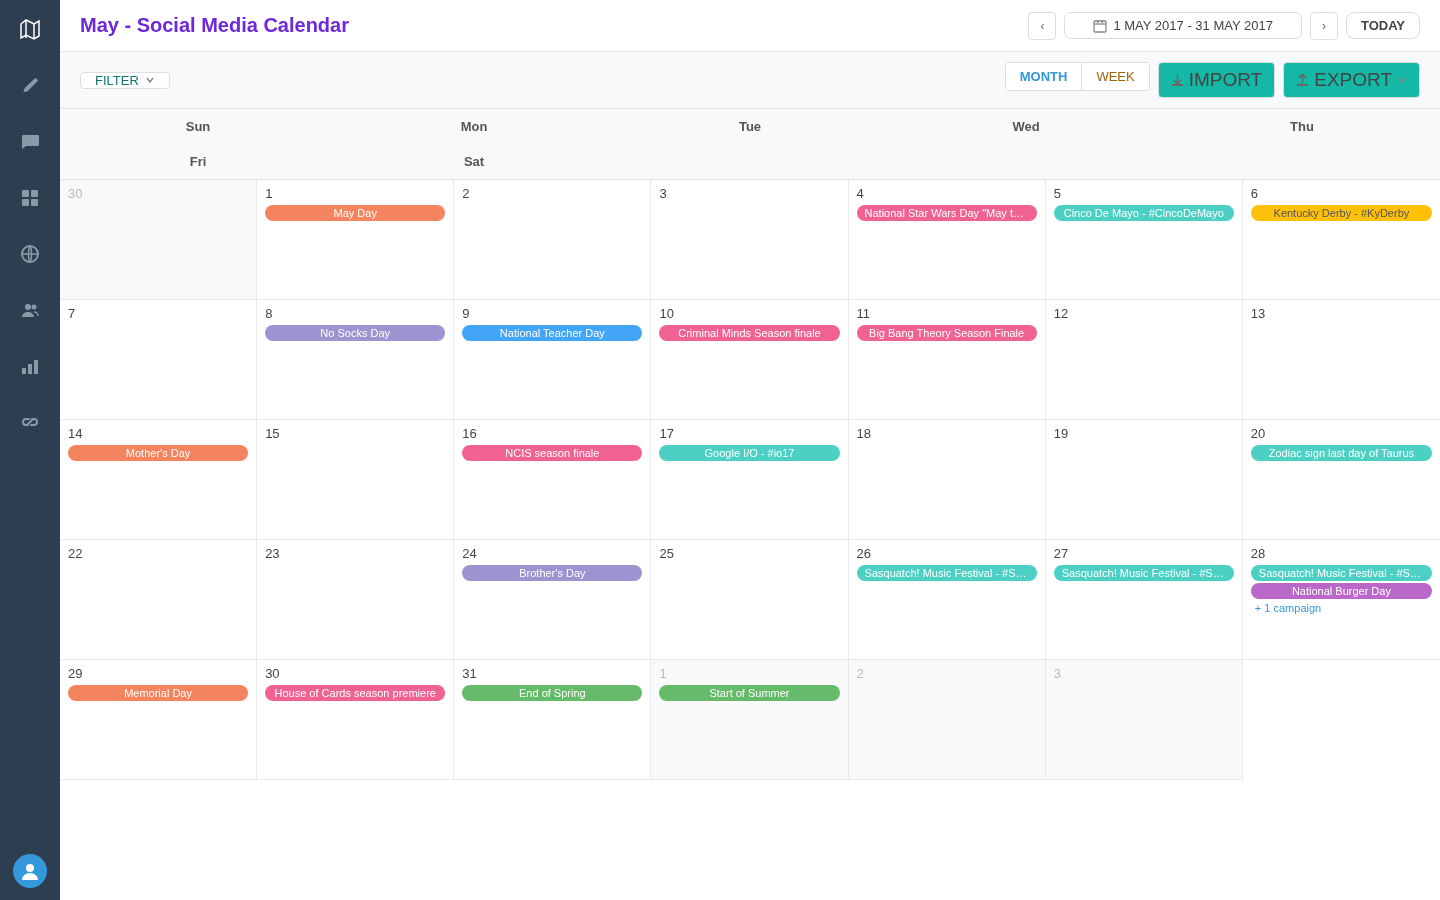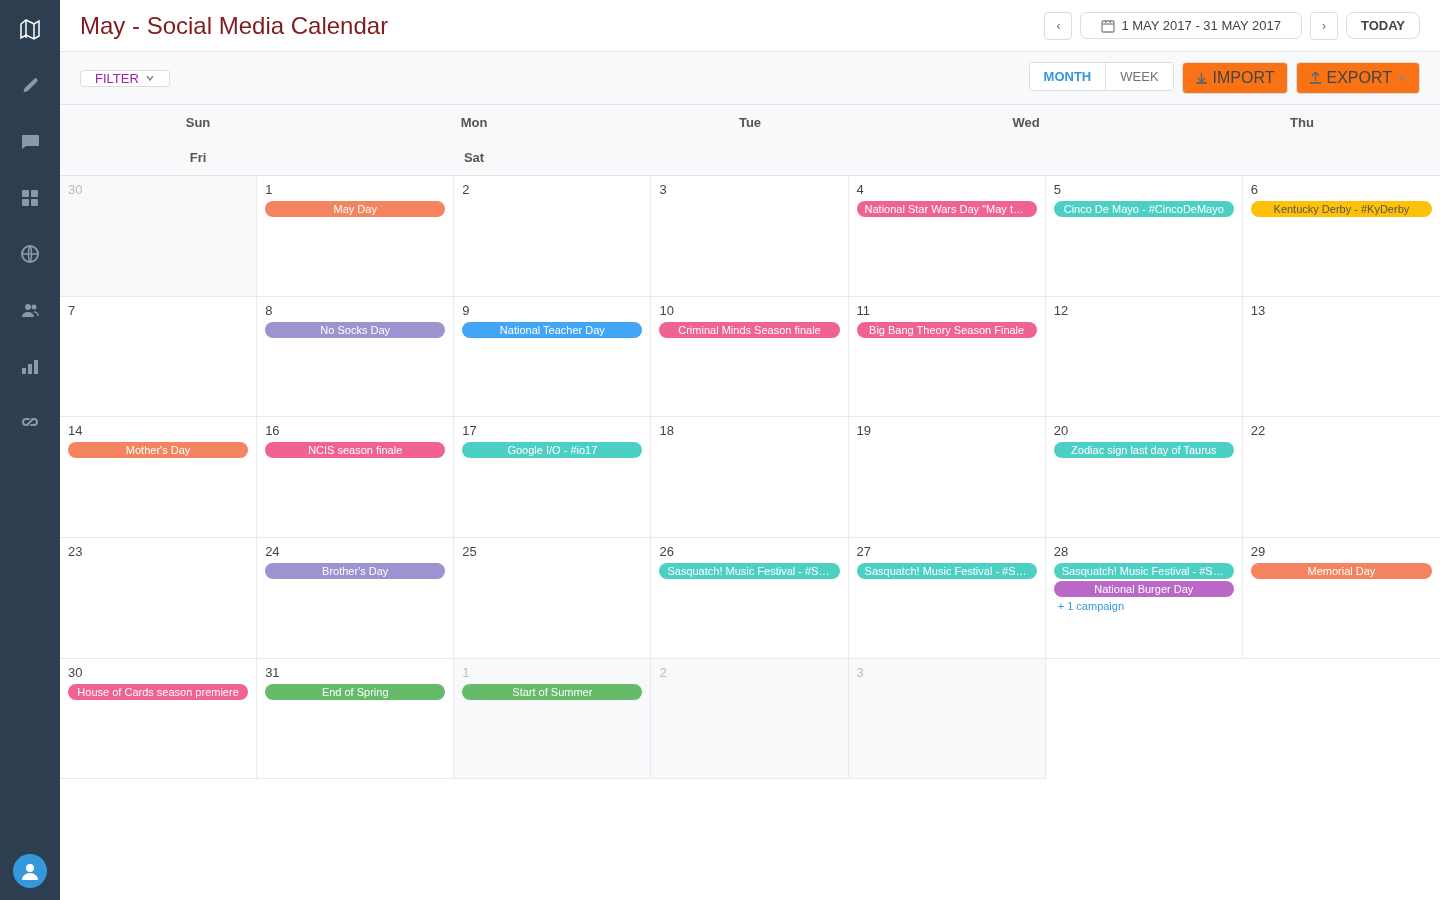--- a/index.html
+++ b/index.html
@@ -51,41 +51,41 @@
       display: flex;
       align-items: center;
       justify-content: space-between;
       padding: 0 20px;
       height: 52px;
       border-bottom: 1px solid #e0e3e7;
       background: #fff;
       flex-shrink: 0;
     }
     .top-header-title {
-      font-size: 24px;
-      font-weight: 400;
-      color: #7f1d1d;
+      font-size: 20px;
+      font-weight: 700;
+      color: #6d28d9;
     }
     .header-right {
       display: flex;
       align-items: center;
       gap: 8px;
     }
     .nav-btn {
       width: 28px; height: 28px;
       border: 1px solid #ddd;
       background: #fff;
       border-radius: 4px;
       cursor: pointer;
       display: flex; align-items: center; justify-content: center;
       color: #666; font-size: 12px;
     }
     .date-range-btn {
       display: flex; align-items: center; gap: 6px;
-      padding: 5px 20px;
+      padding: 5px 28px;
       border: 1px solid #ddd;
       background: #fff;
       border-radius: 7px;
       cursor: pointer;
       font-size: 13px;
       color: #444;
       text-align: right;
     }
     .today-btn {
       padding: 5px 14px;
@@ -109,51 +109,51 @@
       flex-shrink: 0;
     }
     .filter-btn {
       display: flex; align-items: center; gap: 6px;
       padding: 0 14px;
       border: 1px solid #ddd;
       background: #fff;
       border-radius: 4px;
       cursor: pointer;
       font-size: 13px;
-      color: #a21caf;
+      color: #0f766e;
       font-weight: 500;
     }
     .toolbar-right {
       display: flex; align-items: flex-start; gap: 8px;
     }
     .view-toggle {
       display: flex; border: 1px solid #ddd; border-radius: 4px; overflow: hidden;
     }
     .view-btn {
       padding: 6px 14px;
       border: none;
       background: #fff;
       cursor: pointer;
       font-size: 13px;
-      color: #737373;
+      color: #a16207;
     }
     .view-btn.active {
       color: #3498db;
       font-weight: 600;
       background: #fff;
     }
     .view-btn + .view-btn { border-left: 1px solid #ddd; }
     .import-btn, .export-btn {
       display: flex; align-items: center; gap: 5px;
       padding: 6px 12px;
       border: 1px solid #ddd;
-      background: #f97316;
+      background: #14b8a6;
       border-radius: 4px;
       cursor: pointer;
-      font-size: 16px;
+      font-size: 19px;
       color: #444;
     }
 
     
     .calendar-wrapper {
       flex: 1;
       overflow: hidden;
       display: flex;
       flex-direction: column;
     }
@@ -402,20 +402,23 @@
           <div class="day-num">12</div>
         </div>
         <div class="cal-cell">
           <div class="day-num">13</div>
         </div>
         <div class="cal-cell">
           <div class="day-num">14</div>
           <span class="event-pill ev-orange">Mother's Day</span>
         </div>
         <div class="cal-cell">
+          <div class="day-num">15</div>
+        </div>
+        <div class="cal-cell">
           <div class="day-num">16</div>
           <span class="event-pill ev-pink">NCIS season finale</span>
         </div>
         <div class="cal-cell">
           <div class="day-num">17</div>
           <span class="event-pill ev-teal">Google I/O - #io17</span>
         </div>
         <div class="cal-cell">
           <div class="day-num">18</div>
         </div>

